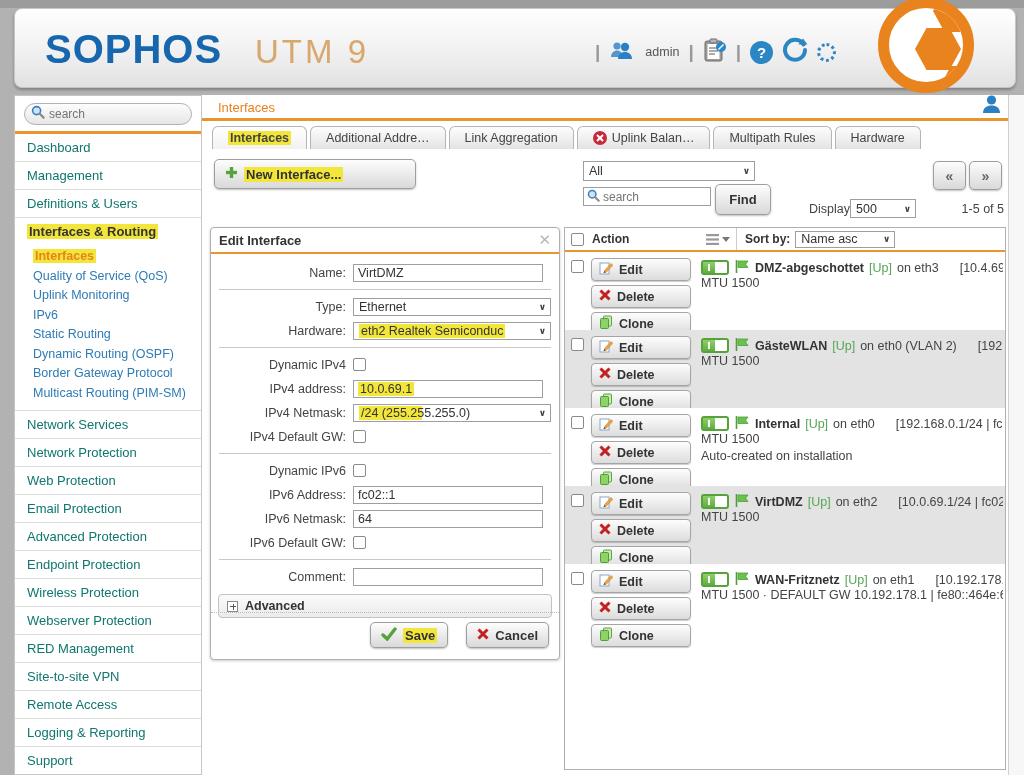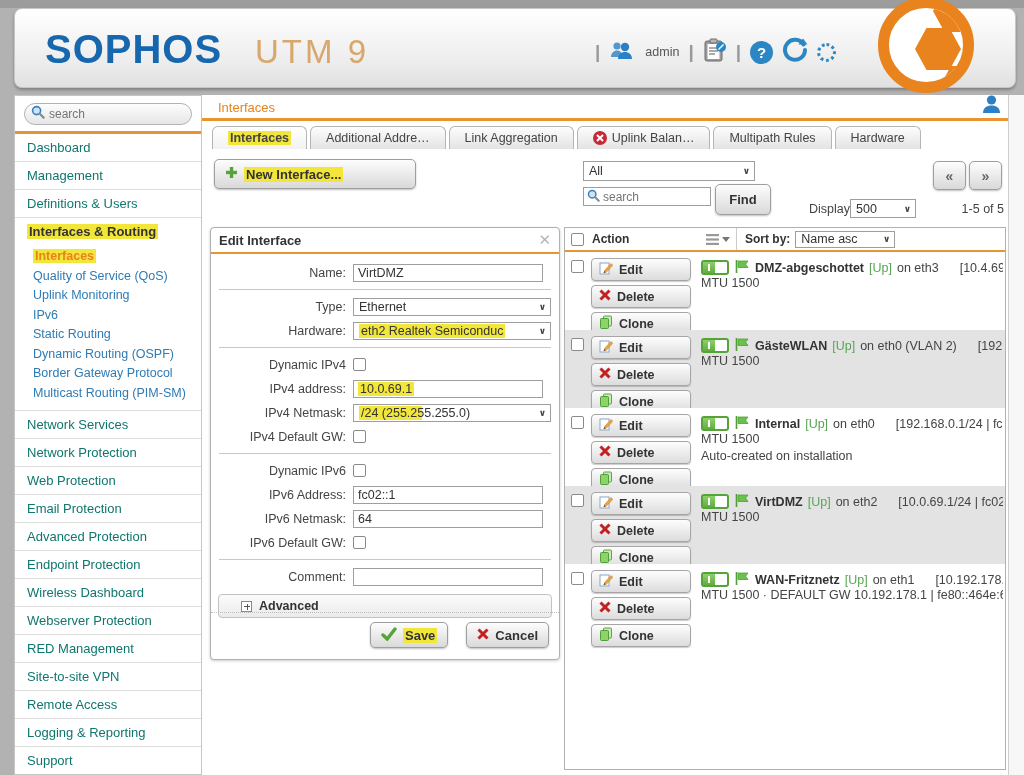--- a/index.html
+++ b/index.html
@@ -94,21 +94,21 @@
   .frow { display:flex; align-items:center; margin:0 8px 5px 0; min-height:19px; }
   .flabel { width:142px; text-align:right; padding-right:7px; font-size:12.5px; color:#444; flex:none; }
   .inp { width:190px; height:18px; border:1px solid #9e9e9e; background:#fff; font-size:12.5px;
          color:#333; display:flex; align-items:center; padding:0 4px; overflow:hidden; white-space:nowrap; }
   .fsel { width:216px; height:18px; }
   .cb { width:13px; height:13px; border:1px solid #8a8a8a; border-radius:2px; background:#fff; flex:none; }
   .fdiv { border-top:1px solid #c8c8c8; margin:7px 8px 7px 8px; }
   .hlpart { background:linear-gradient(90deg,#f3e63a 0 56%,transparent 56%); padding:0 2px; }
   .advbar { margin:8px 7px 0 7px; height:24px; border:1px solid #c2c2c2; border-radius:4px;
             background:linear-gradient(#fbfbfb,#ebebeb); display:flex; align-items:center; gap:7px;
-            padding-left:22px; font-size:12.5px; font-weight:bold; color:#333; }
+            padding-left:8px; font-size:12.5px; font-weight:bold; color:#333; }
   .plusbox { width:11px; height:11px; border:1px solid #888; background:#fff; position:relative; flex:none; }
   .plusbox::before { content:""; position:absolute; left:2px; top:4.5px; width:6px; height:1px; background:#555; }
   .plusbox::after { content:""; position:absolute; left:4.5px; top:2px; width:1px; height:6px; background:#555; }
   .pfoot { position:absolute; left:0; bottom:0; width:100%; padding:9px 10px 11px 0;
            border-top:1px dotted #bbb; display:flex; justify-content:flex-end; gap:18px; }
   .pfoot .btn { height:26px; padding:0 10px; }
 
   
   #listpanel { position:absolute; left:362px; top:132px; width:442px; height:543px; background:#fff;
                border:1px solid #b0b0b0; overflow:hidden; }
@@ -214,21 +214,21 @@
     <div class="sitem">Dynamic Routing (OSPF)</div>
     <div class="sitem">Border Gateway Protocol</div>
     <div class="sitem">Multicast Routing (PIM-SM)</div>
   </div>
   <div class="mitem">Network Services</div>
   <div class="mitem">Network Protection</div>
   <div class="mitem">Web Protection</div>
   <div class="mitem">Email Protection</div>
   <div class="mitem">Advanced Protection</div>
   <div class="mitem">Endpoint Protection</div>
-  <div class="mitem">Wireless Dashboard</div>
+  <div class="mitem">Wireless Protection</div>
   <div class="mitem">Webserver Protection</div>
   <div class="mitem">RED Management</div>
   <div class="mitem">Site-to-site VPN</div>
   <div class="mitem">Remote Access</div>
   <div class="mitem">Logging &amp; Reporting</div>
   <div class="mitem">Support</div>
 
 </div>
 
 <div id="content">

